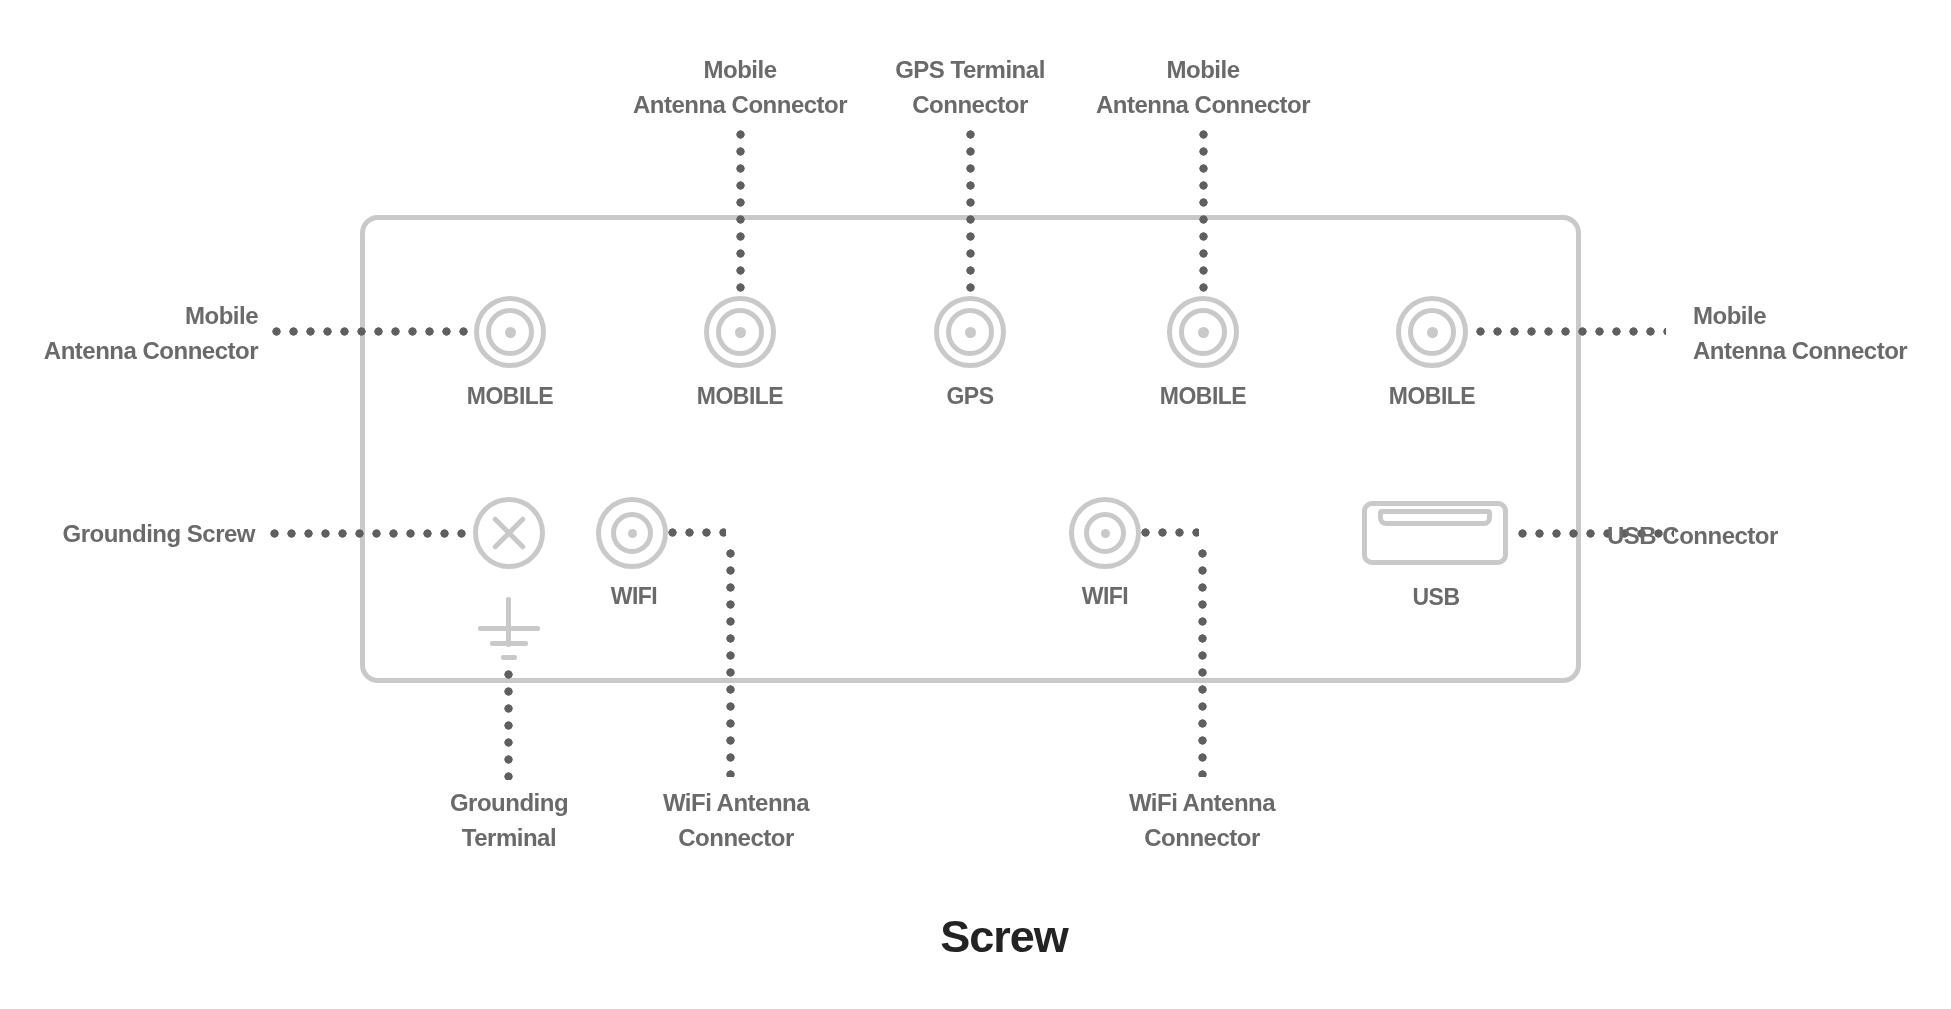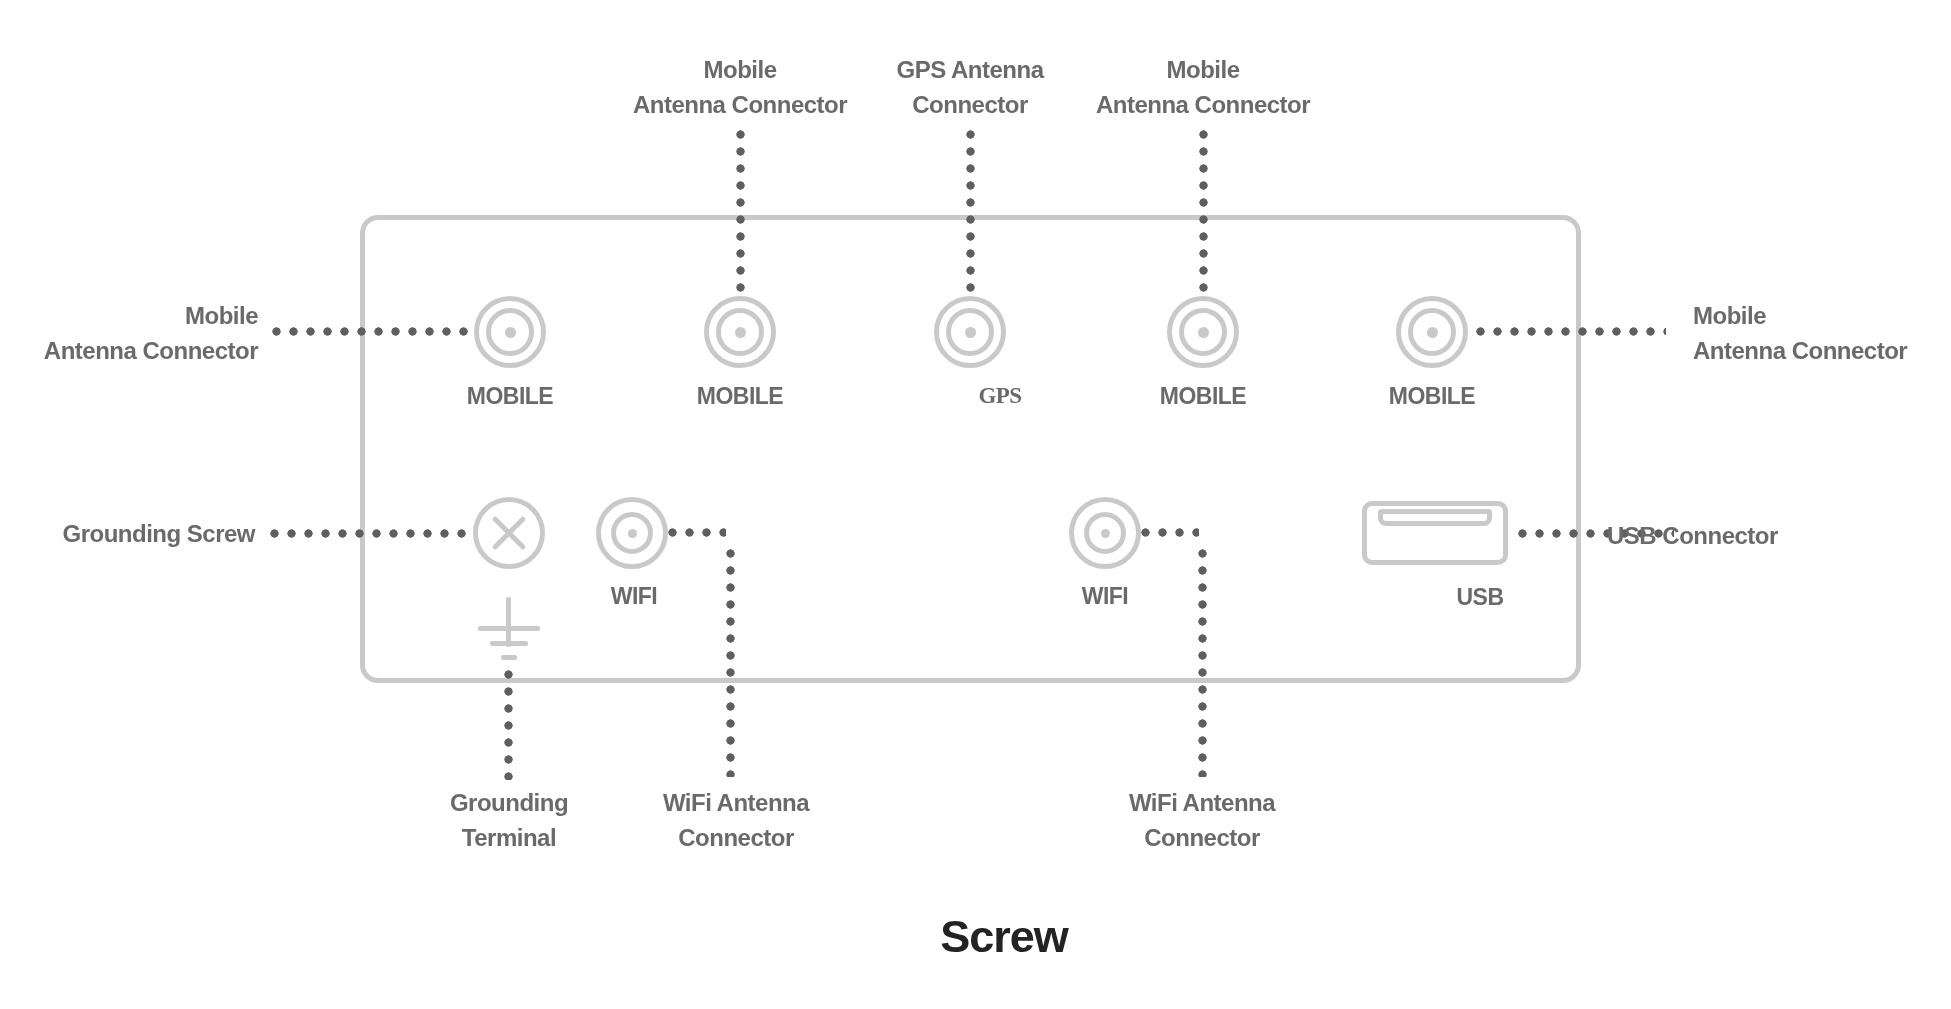--- a/index.html
+++ b/index.html
@@ -104,21 +104,21 @@
       </div>
   </div>
   <div class="conn" style="left:1396px;top:296px;">
     <div class="inner">
         <div class="cdot"></div>
       </div>
   </div>
 
   <div class="port-lbl" style="left:510px;top:382px;">MOBILE</div>
   <div class="port-lbl" style="left:740px;top:382px;">MOBILE</div>
-  <div class="port-lbl" style="left:1000px;top:382px;font-family:Liberation Serif, serif;">GPS</div>
+  <div class="port-lbl" style="left:970px;top:382px;">GPS</div>
   <div class="port-lbl" style="left:1203px;top:382px;">MOBILE</div>
   <div class="port-lbl" style="left:1432px;top:382px;">MOBILE</div>
 
   <div class="screw" style="left:473px;top:497px;">
     <div class="xbar x1"></div>
     <div class="xbar x2"></div>
   </div>
 
   <div class="conn small" style="left:596px;top:497px;">
     <div class="inner">
@@ -130,21 +130,21 @@
         <div class="cdot"></div>
       </div>
   </div>
 
   <div class="usb">
     <div class="tab"></div>
   </div>
 
   <div class="port-lbl" style="left:634px;top:582px;">WIFI</div>
   <div class="port-lbl" style="left:1105px;top:582px;">WIFI</div>
-  <div class="port-lbl" style="left:1436px;top:583px;margin-left:44px;">USB</div>
+  <div class="port-lbl" style="left:1436px;top:583px;">USB</div>
 
   <div>
     <div class="gline" style="left:506px;top:597px;width:5px;height:50px;"></div>
     <div class="gline" style="left:478px;top:626px;width:62px;height:5px;"></div>
     <div class="gline" style="left:490px;top:641px;width:38px;height:5px;"></div>
     <div class="gline" style="left:501px;top:655px;width:16px;height:5px;"></div>
   </div>
 
   <div class="dots-h" style="left:268px;top:327px;width:204px;"></div>
   <div class="dots-h" style="left:1472px;top:327px;width:194px;"></div>
@@ -166,21 +166,21 @@
     <div>Mobile</div>
     <div>Antenna Connector</div>
   </div>
 
   <div class="lbl center" style="left:740px;top:52px;">
     <div>Mobile</div>
     <div>Antenna Connector</div>
   </div>
 
   <div class="lbl center" style="left:970px;top:52px;">
-    <div>GPS Antenna</div>
+    <div>GPS Terminal</div>
     <div>Connector</div>
   </div>
 
   <div class="lbl center" style="left:1203px;top:52px;">
     <div>Mobile</div>
     <div>Antenna Connector</div>
   </div>
 
   <div class="lbl" style="left:1693px;top:298px;">
     <div>Mobile</div>

